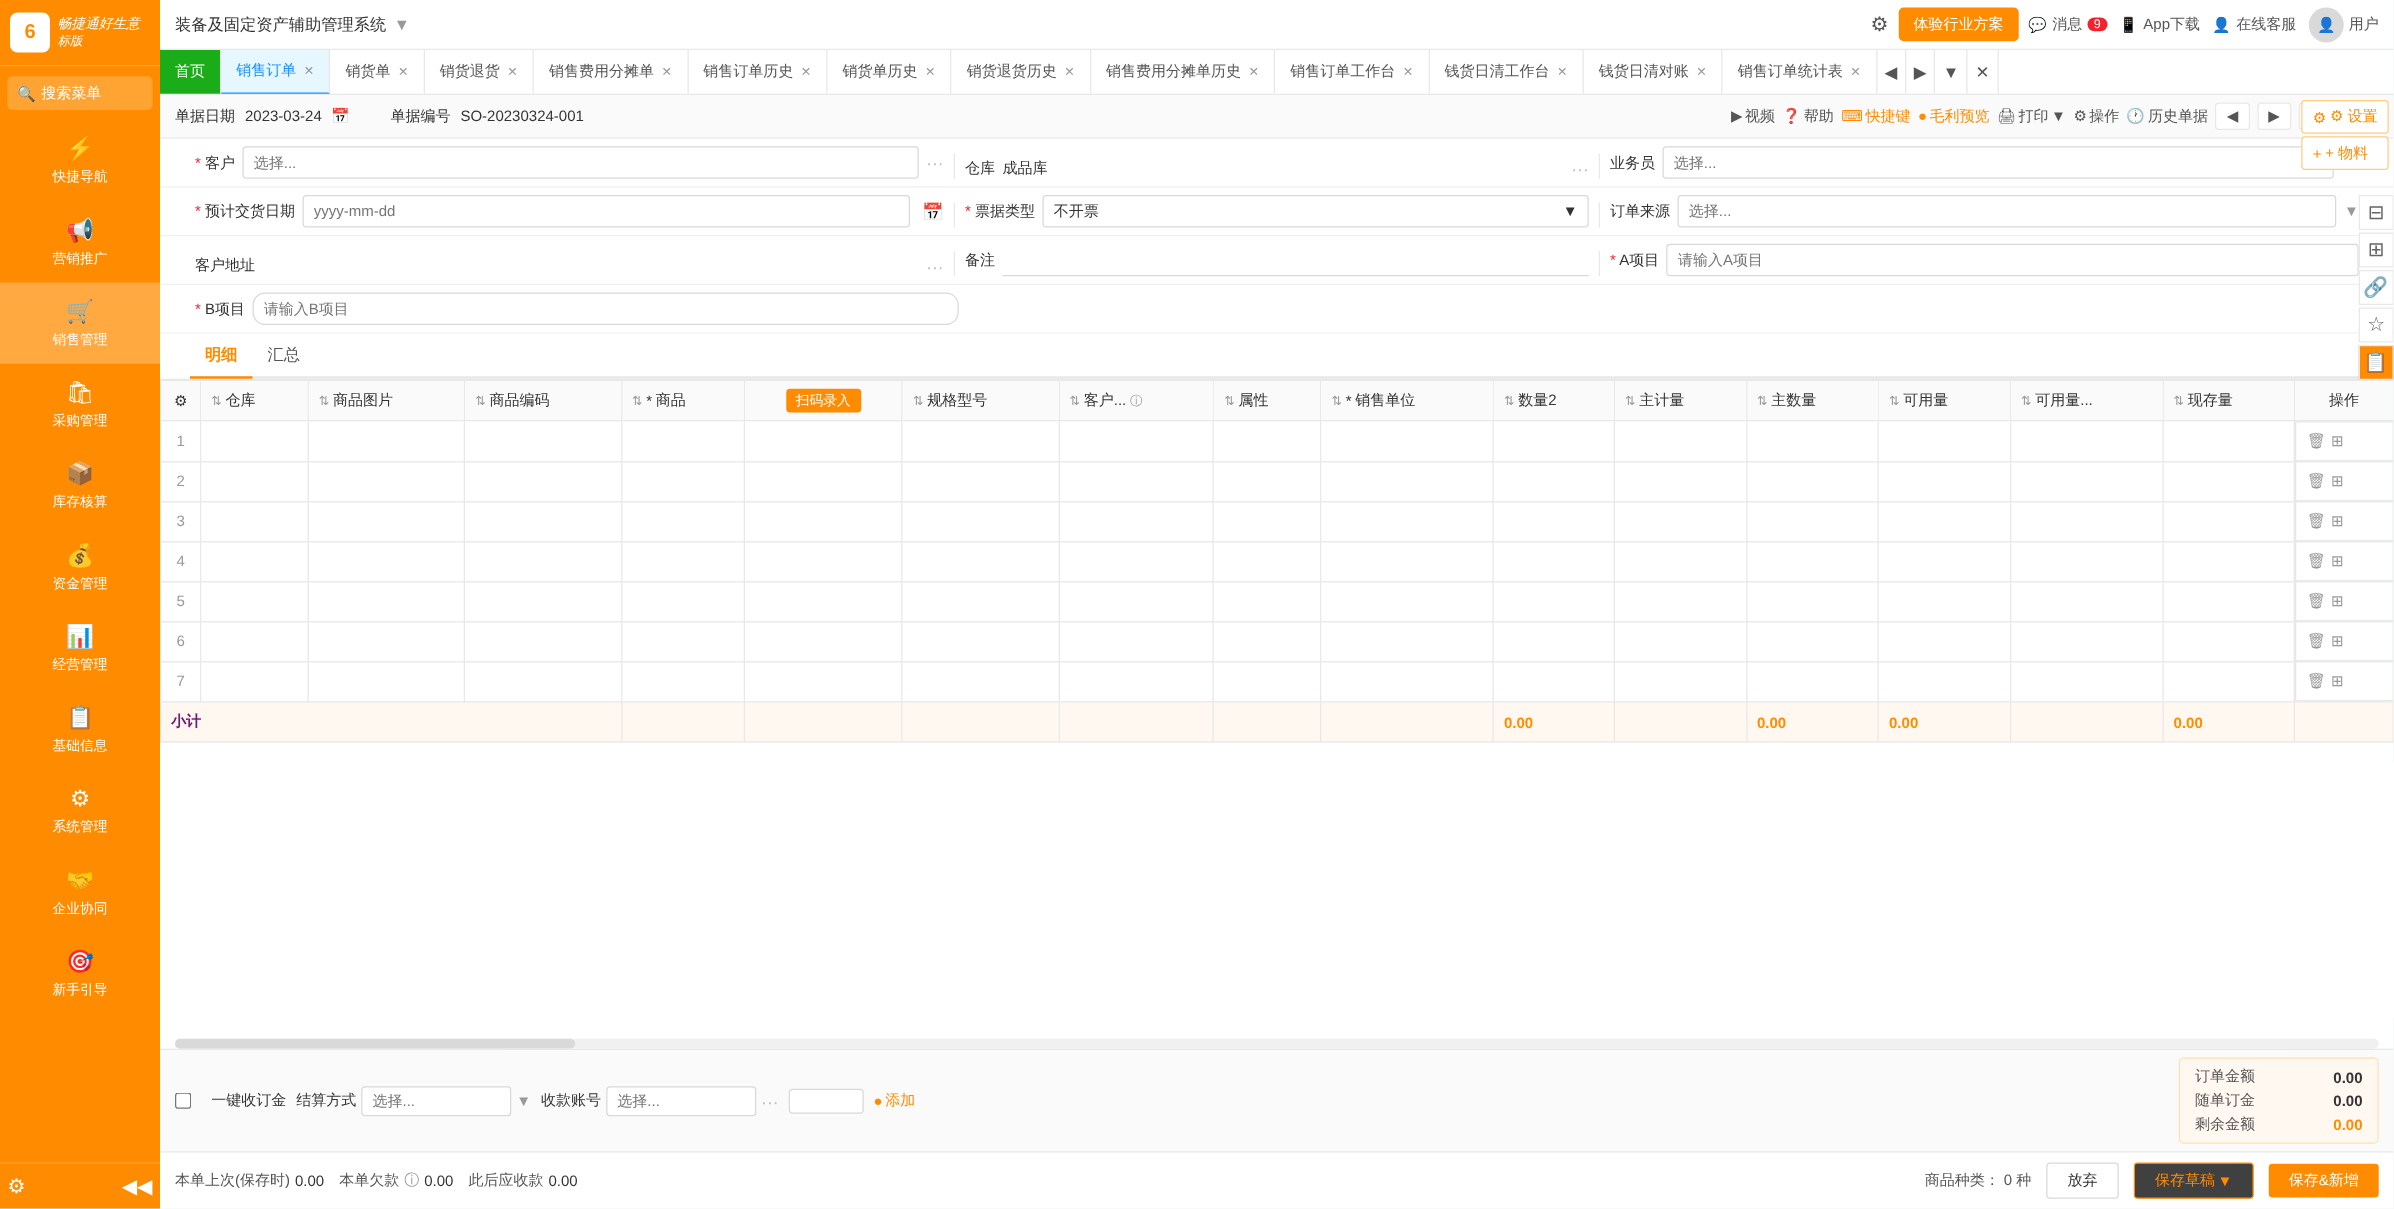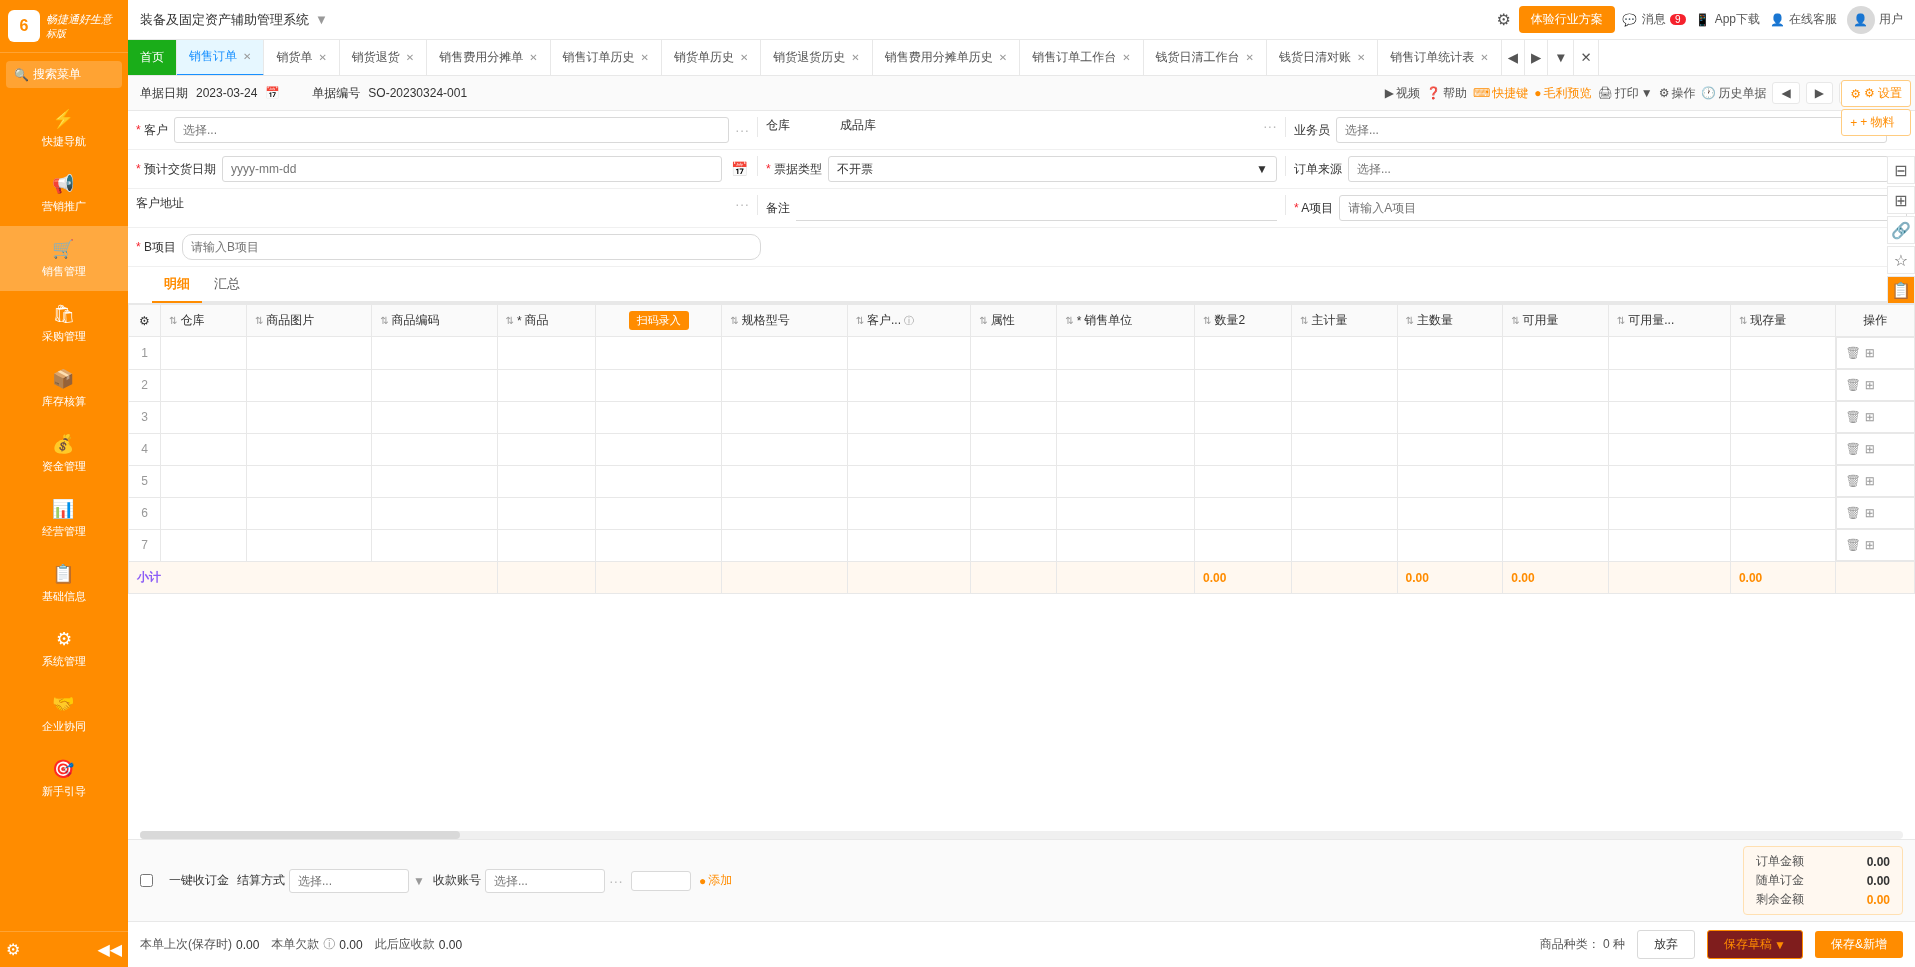--- a/index.html
+++ b/index.html
@@ -42,21 +42,21 @@
     
     .action-bar { display: flex; align-items: center; padding: 6px 12px; background: #fafafa; border-bottom: 1px solid #e8e8e8; gap: 8px; }
     .action-bar-left { display: flex; align-items: center; gap: 8px; flex: 1; }
     .field-label { color: #333; font-size: 12px; }
     .date-value { font-size: 12px; color: #333; }
     .doc-no { color: #333; font-size: 12px; }
     .action-link { color: #555; font-size: 12px; cursor: pointer; display: flex; align-items: center; gap: 2px; }
     .action-link.orange { color: #ff8c00; }
 
     
-    .form-row { display: flex; align-items: flex-start; padding: 6px 8px; border-bottom: 1px solid #f0f0f0; gap: 0; }
+    .form-row { display: flex; align-items: flex-end; padding: 6px 28px; border-bottom: 1px solid #f0f0f0; gap: 0; }
     .form-field { display: flex; align-items: center; gap: 6px; flex: 1; min-width: 0; }
     .form-field-label { color: #333; font-size: 12px; white-space: nowrap; }
     .required { color: #f5222d; }
     .form-input { border: 1px solid #d9d9d9; border-radius: 3px; padding: 3px 8px; font-size: 12px; color: #333; background: white; min-width: 120px; height: 26px; }
     .form-input.placeholder { color: #bbb; }
     .form-select { border: 1px solid #d9d9d9; border-radius: 3px; padding: 3px 8px; font-size: 12px; color: #333; background: white; height: 26px; display: flex; align-items: center; justify-content: space-between; min-width: 80px; cursor: pointer; }
     .dots { color: #bbb; font-size: 14px; cursor: pointer; }
     .cal-icon { color: #888; font-size: 14px; cursor: pointer; margin-left: 4px; }
     .field-divider { width: 1px; background: #e8e8e8; height: 20px; margin: 0 8px; }
     .side-btn { width: 28px; height: 28px; background: white; border: 1px solid #e8e8e8; display: flex; align-items: center; justify-content: center; cursor: pointer; font-size: 14px; color: #666; }
@@ -70,21 +70,21 @@
     
     .table-container { flex: 1; overflow: auto; margin: 0; }
     .data-table { width: 100%; border-collapse: collapse; font-size: 12px; }
     .data-table th { background: #fafafa; border: 1px solid #e8e8e8; padding: 6px 8px; font-weight: normal; color: #333; white-space: nowrap; position: sticky; top: 0; z-index: 1; }
     .data-table th .sort-icon { color: #999; font-size: 10px; }
     .data-table td { border: 1px solid #e8e8e8; padding: 4px 8px; height: 32px; color: #333; }
     .data-table .row-num { color: #999; text-align: center; }
     .scan-btn { background: #ff8c00; color: white; border: none; border-radius: 3px; padding: 2px 8px; font-size: 11px; cursor: pointer; }
     .th-with-icon { display: flex; align-items: center; gap: 3px; }
     .subtotal-row td { background: #fff8f0; font-weight: bold; color: #ff8c00; }
-    .subtotal-label { color: #8b5cf6; font-size: 12px; }
+    .subtotal-label { color: #701a75; font-size: 12px; }
     .subtotal-val { color: #ff8c00; }
 
     
     .bottom-bar { background: #fafafa; border-top: 1px solid #e8e8e8; padding: 6px 12px; display: flex; align-items: center; gap: 8px; flex-shrink: 0; }
     .checkbox-label { display: flex; align-items: center; gap: 16px; font-size: 12px; color: #333; cursor: pointer; }
     .field-inline { display: flex; align-items: center; gap: 4px; font-size: 12px; }
     .amount-input { border: 1px solid #d9d9d9; border-radius: 3px; padding: 2px 6px; width: 60px; font-size: 12px; color: #ff8c00; text-align: right; }
     .add-btn { color: #ff8c00; cursor: pointer; display: flex; align-items: center; gap: 2px; font-size: 12px; }
     .bottom-spacer { flex: 1; }
 
@@ -95,21 +95,21 @@
     .summary-val { color: #333; font-weight: bold; }
     .summary-val.orange { color: #ff8c00; }
 
     
     .footer-bar { background: white; border-top: 1px solid #e8e8e8; padding: 8px 12px; display: flex; align-items: center; gap: 12px; flex-shrink: 0; }
     .footer-info { font-size: 12px; color: #555; display: flex; align-items: center; gap: 4px; }
     .footer-info .val { color: #333; }
     .footer-spacer { flex: 1; }
     .product-count { font-size: 12px; color: #555; margin-left: 12px; }
     .discard-btn { border: 1px solid #d9d9d9; background: white; border-radius: 3px; padding: 5px 16px; font-size: 12px; cursor: pointer; color: #333; }
-    .save-draft-btn { border: 1px solid #ff8c00; background: #7f1d1d; border-radius: 3px; padding: 5px 16px; font-size: 12px; cursor: pointer; color: #ff8c00; display: flex; align-items: center; gap: 2px; }
+    .save-draft-btn { border: 1px solid #ff8c00; background: #404040; border-radius: 3px; padding: 5px 16px; font-size: 12px; cursor: pointer; color: #ff8c00; display: flex; align-items: center; gap: 2px; }
     .save-new-btn { background: #ff8c00; color: white; border: none; border-radius: 3px; padding: 5px 16px; font-size: 12px; cursor: pointer; }
 
     .scrollbar-track { height: 8px; background: #f0f0f0; margin: 0 12px; border-radius: 4px; }
     .scrollbar-thumb { height: 8px; background: #d9d9d9; border-radius: 4px; width: 320px; }
 
     .form-section { background: white; }
     .content-inner { flex: 1; overflow: hidden; display: flex; flex-direction: column; background: white; }
 
     .top-right-actions { display: flex; align-items: center; gap: 6px; margin-left: auto; }
     .top-right-btn { background: white; border: 1px solid #e8e8e8; border-radius: 3px; padding: 3px 8px; font-size: 12px; cursor: pointer; color: #555; display: flex; align-items: center; gap: 3px; }
@@ -344,21 +344,21 @@
             <span class="form-field-label">
               <span class="required">*</span>
               <span>客户</span>
             </span>
             <input type="text" class="form-input placeholder" style="flex: 1 1 0%;" placeholder="选择...">
             <span class="dots">···</span>
           </div>
           <div class="field-divider"></div>
           <div class="form-field" style="flex:1;">
             <span class="form-field-label">仓库</span>
-            <span style="font-size:12px;color:#333;flex:1;margin-left:44px;">成品库</span>
+            <span style="font-size:12px;color:#333;flex:1;">成品库</span>
             <span class="dots">···</span>
           </div>
           <div class="field-divider"></div>
           <div class="form-field" style="flex:1.2;">
             <span class="form-field-label">业务员</span>
             <input type="text" class="form-input placeholder" style="flex: 1 1 0%;" placeholder="选择...">
             <span class="dots">···</span>
           </div>
         </div>
 

